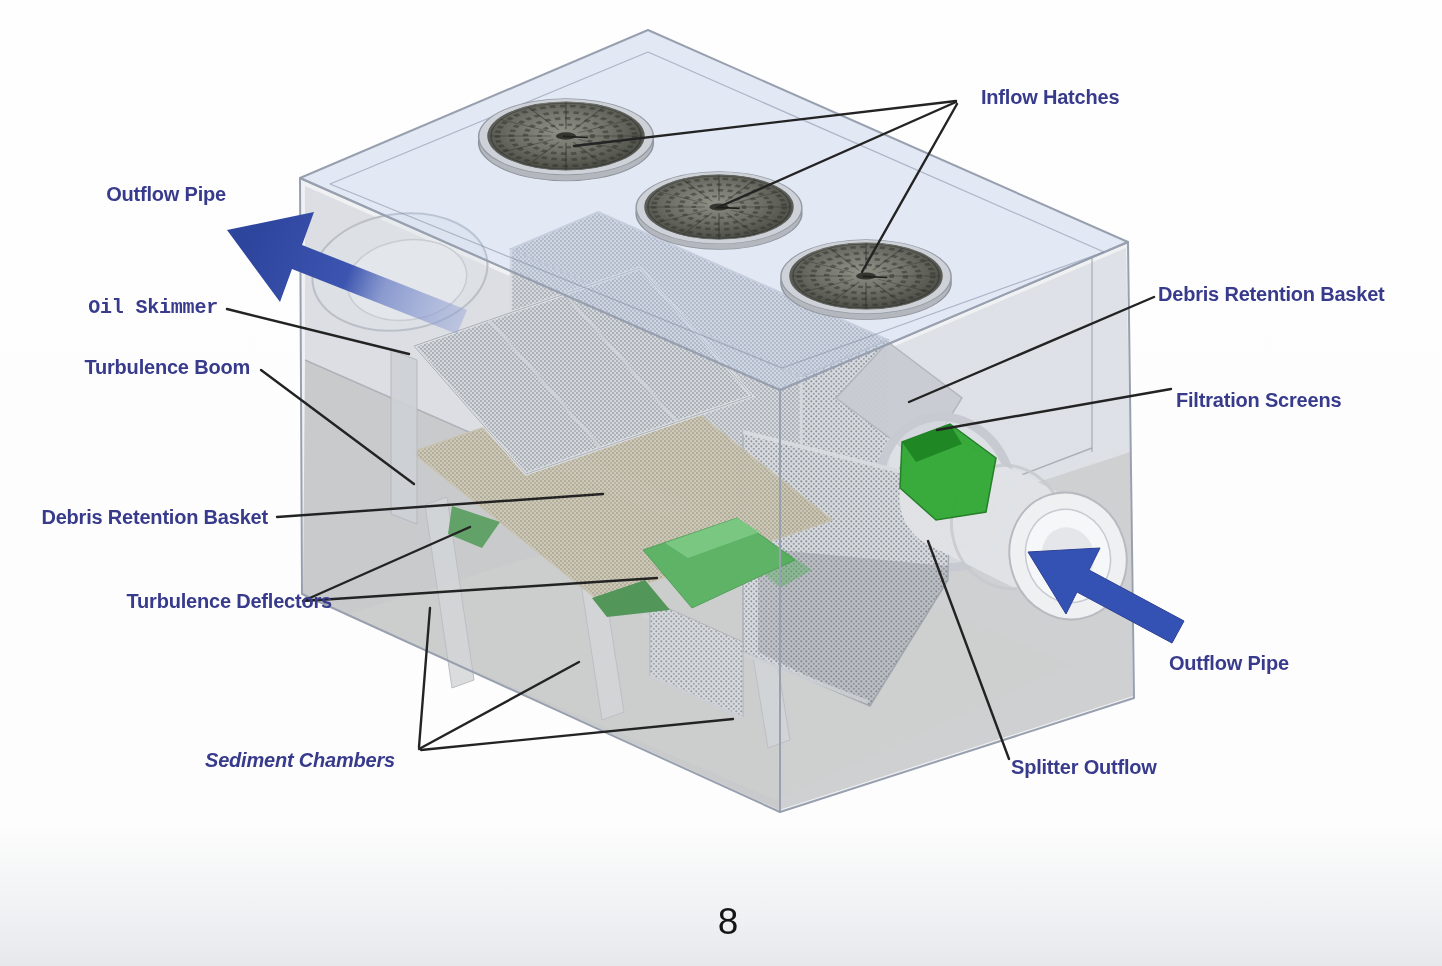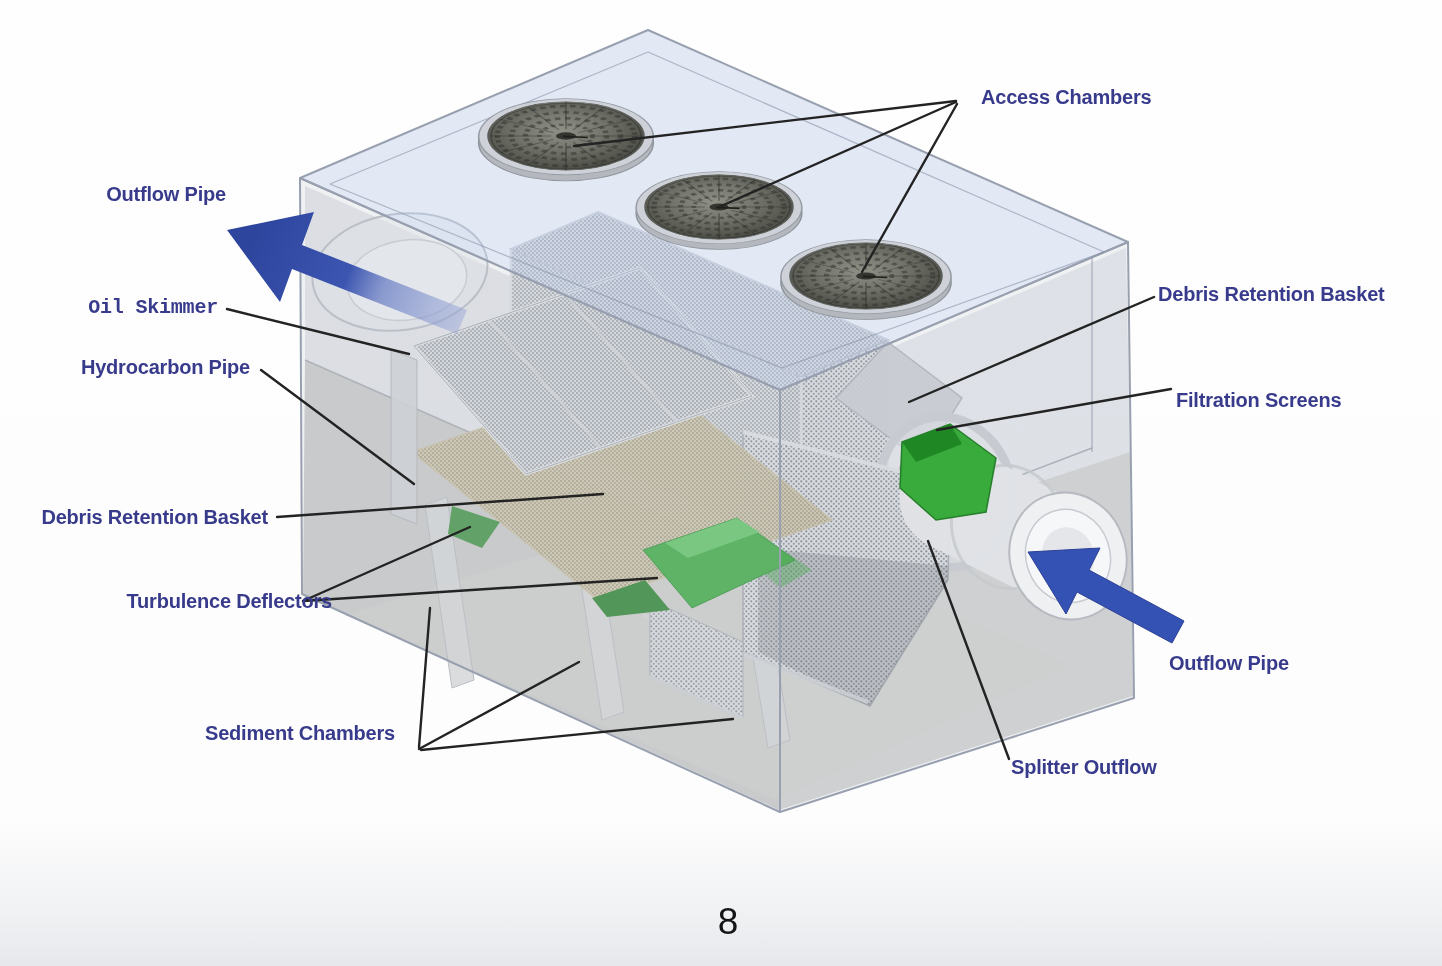--- a/index.html
+++ b/index.html
@@ -190,24 +190,24 @@
       <line x1="419" y1="749" x2="579" y2="662"></line>
       <line x1="421" y1="750" x2="733" y2="719"></line>
       <line x1="1154" y1="297" x2="909" y2="402"></line>
       <line x1="1171" y1="389" x2="937" y2="430"></line>
       <line x1="1009" y1="759" x2="928" y2="541"></line>
     </g>
   </svg>
 
   <div class="lbl" style="right:1216px;top:183px;">Outflow Pipe</div>
   <div class="lbl" style="right:1224px;top:297px;font-family:Liberation Mono, monospace;">Oil Skimmer</div>
-  <div class="lbl" style="right:1192px;top:356px;">Hydrocarbon Pipe</div>
+  <div class="lbl" style="right:1192px;top:356px;">Turbulence Boom</div>
   <div class="lbl" style="right:1174px;top:506px;">Debris Retention Basket</div>
   <div class="lbl" style="right:1110px;top:590px;">Turbulence Deflectors</div>
-  <div class="lbl" style="right:1047px;top:722px;">Sediment Chambers</div>
-  <div class="lbl" style="left:981px;top:86px;">Access Chambers</div>
+  <div class="lbl" style="right:1047px;top:749px;font-style:italic;">Sediment Chambers</div>
+  <div class="lbl" style="left:981px;top:86px;">Inflow Hatches</div>
   <div class="lbl" style="left:1158px;top:283px;">Debris Retention Basket</div>
   <div class="lbl" style="left:1176px;top:389px;">Filtration Screens</div>
   <div class="lbl" style="left:1169px;top:652px;">Outflow Pipe</div>
   <div class="lbl" style="left:1011px;top:756px;">Splitter Outflow</div>
 
   <div class="page-num">8</div>
 </div>
 
 </body></html>

